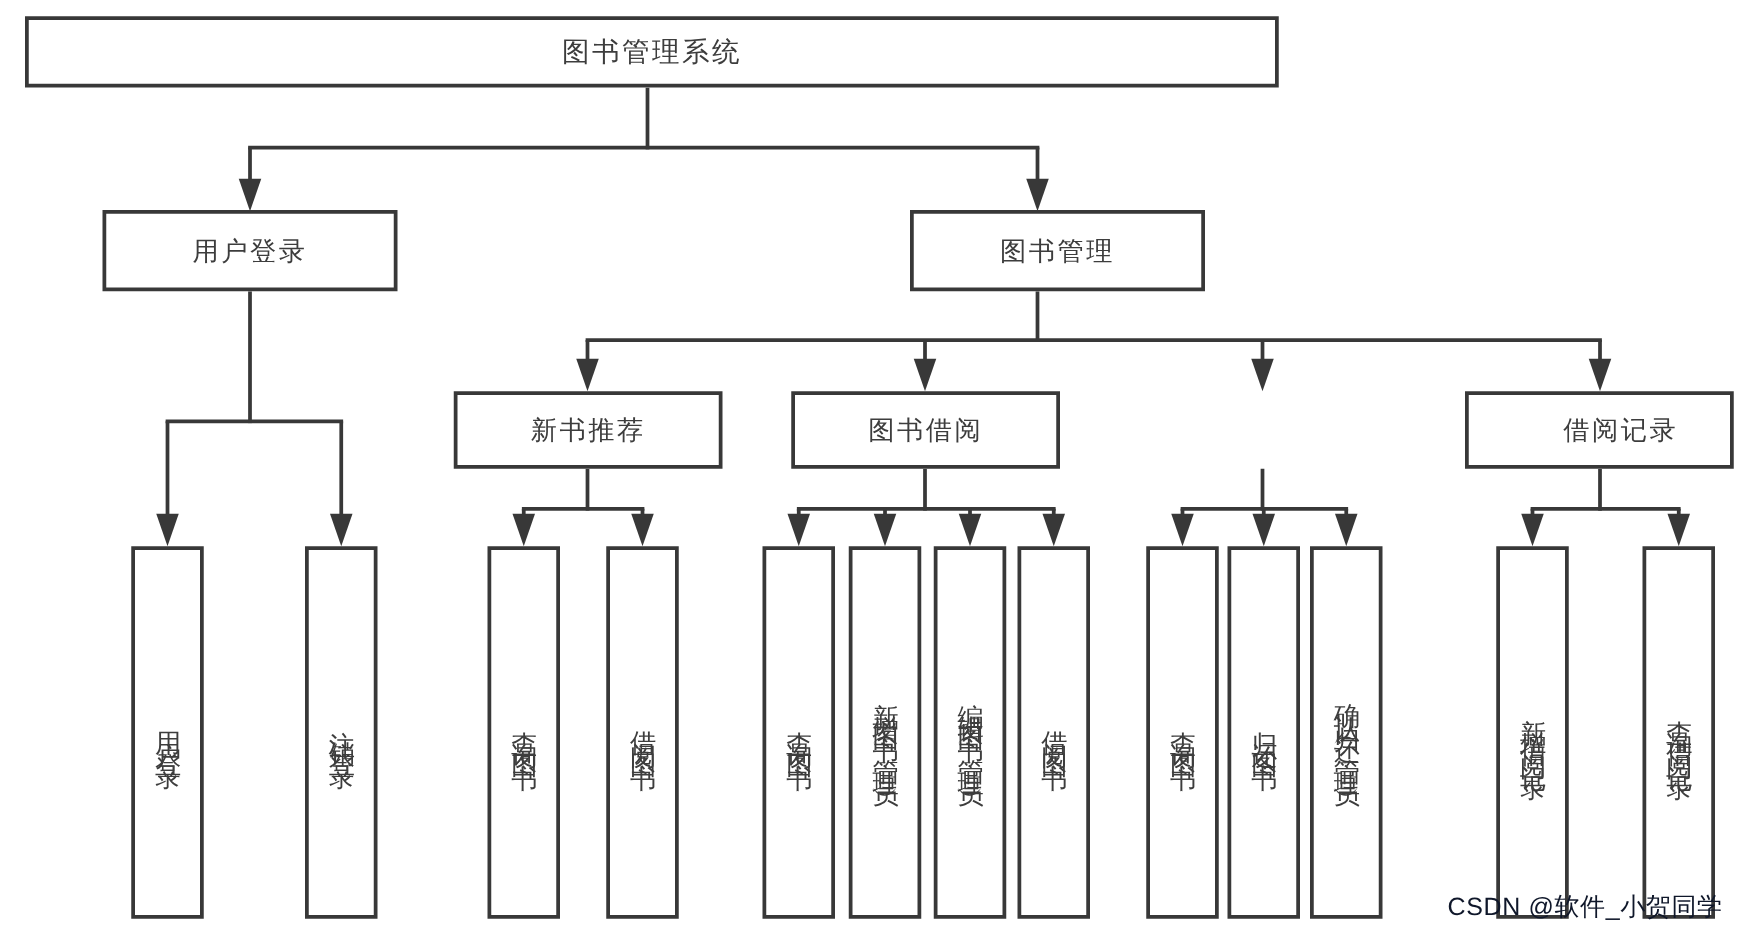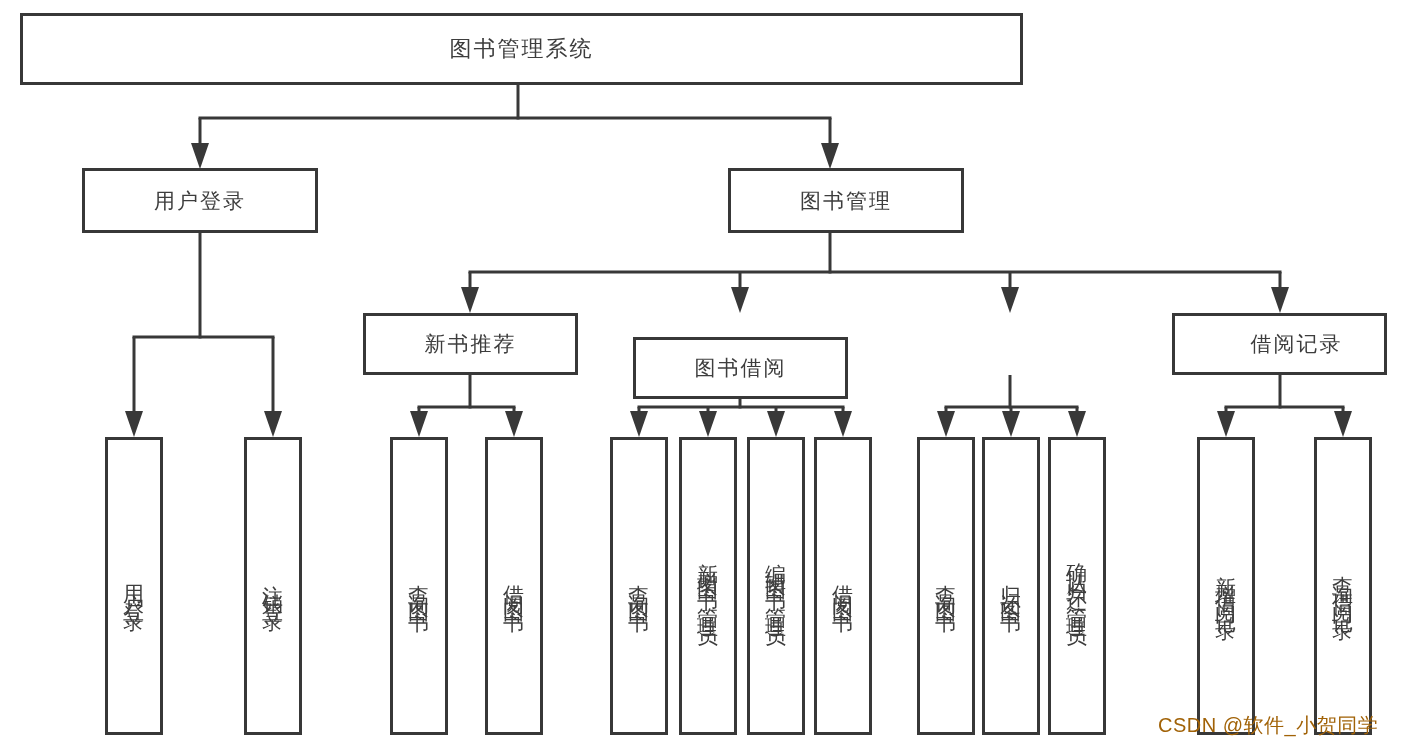--- a/index.html
+++ b/index.html
@@ -30,28 +30,28 @@
   .h-box { font-size: 21px; letter-spacing: 2px; }
   .root-box { font-size: 22px; letter-spacing: 2px; }
   .v-box {
     writing-mode: vertical-rl;
     text-orientation: mixed;
     font-size: 21px;
     letter-spacing: 9px;
     line-height: 1;
   }
   
-  .pos-root   { left: 20px;  top: 13px;  width: 1003px; height: 72px; }
+  .pos-root   { left: 20px;  top: 13px;  width: 1003px; height: 57px; }
   
   .pos-l2-a   { left: 82px;  top: 168px; width: 236px; height: 65px; }
   .pos-l2-b   { left: 728px; top: 168px; width: 236px; height: 65px; }
   
   .l3 { top: 313px; width: 215px; height: 62px; }
   .pos-g0 { left: 363px; }
-  .pos-g1 { left: 633px; margin-top: 24px; }
+  .pos-g1 { left: 633px; }
   .pos-g2 { left: 903px; }
   .pos-g3 { left: 1172px; padding-left: 34px; }
   
   .leaf { top: 437px; width: 58px; height: 298px; }
   .pos-leaf-0  { left: 105px; }
   .pos-leaf-1  { left: 244px; }
   .pos-leaf-2  { left: 390px; }
   .pos-leaf-3  { left: 485px; }
   .pos-leaf-4  { left: 610px; }
   .pos-leaf-5  { left: 679px; }
@@ -62,21 +62,21 @@
   .pos-leaf-10 { left: 1048px; }
   .pos-leaf-11 { left: 1197px; }
   .pos-leaf-12 { left: 1314px; }
   .connector-line { stroke: #383838; stroke-width: 3; fill: none; }
   .arrowhead { fill: #383838; stroke: none; }
   #watermark {
     position: absolute;
     left: 1158px;
     top: 712px;
     font-size: 20px;
-    color: #a16207;
+    color: #0f172a;
     letter-spacing: 0.5px;
     white-space: nowrap;
   }
 </style>
 </head>
 <body>
 
 <div id="canvas">
 
   <svg id="connector-layer" viewBox="0 0 1405 747" xmlns="http://www.w3.org/2000/svg">

